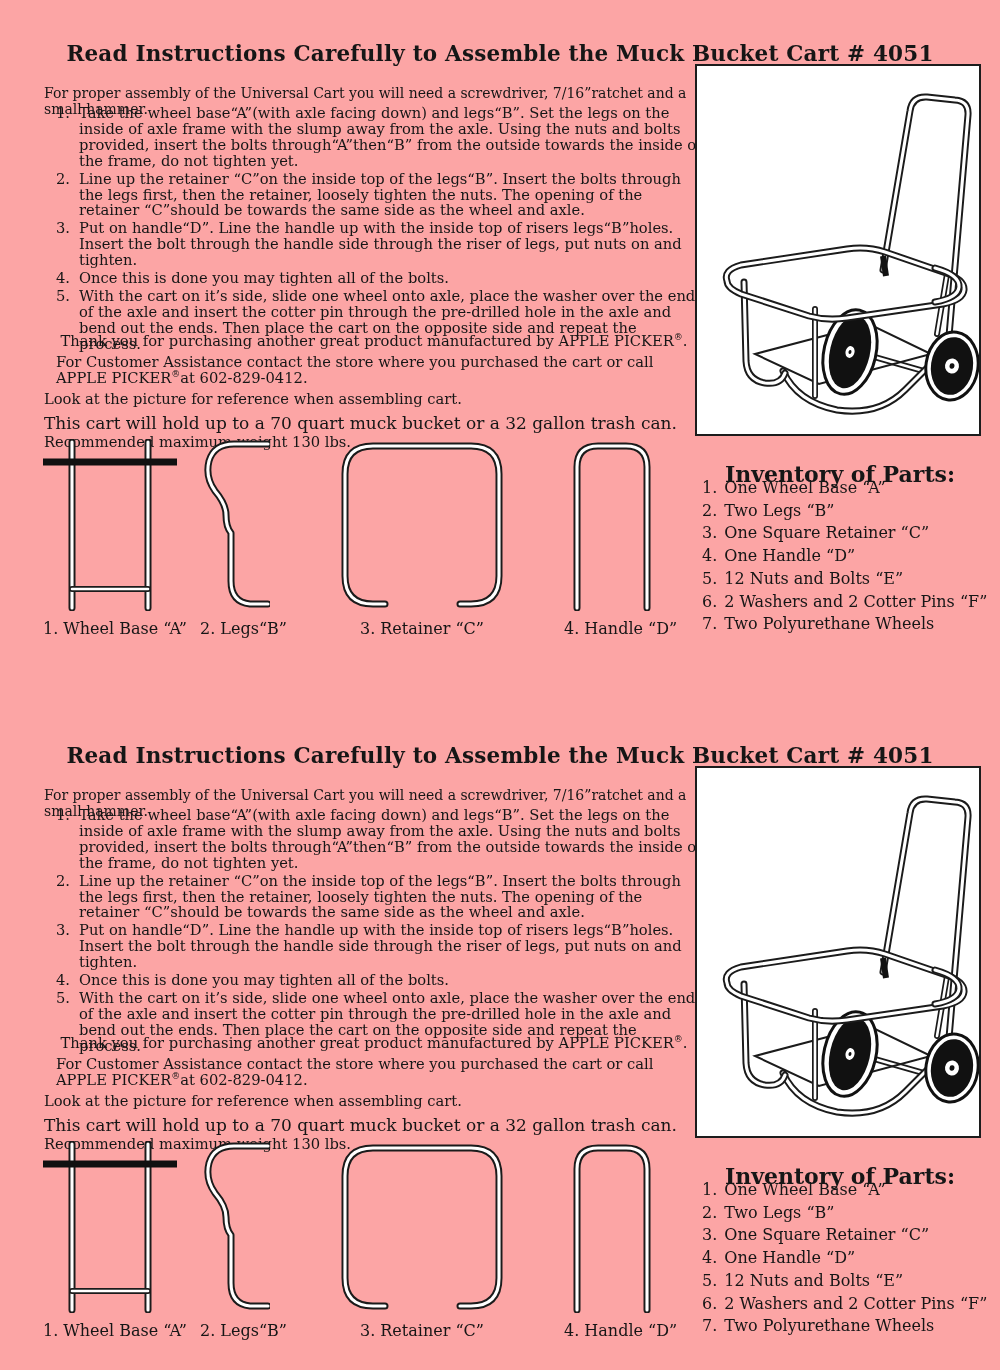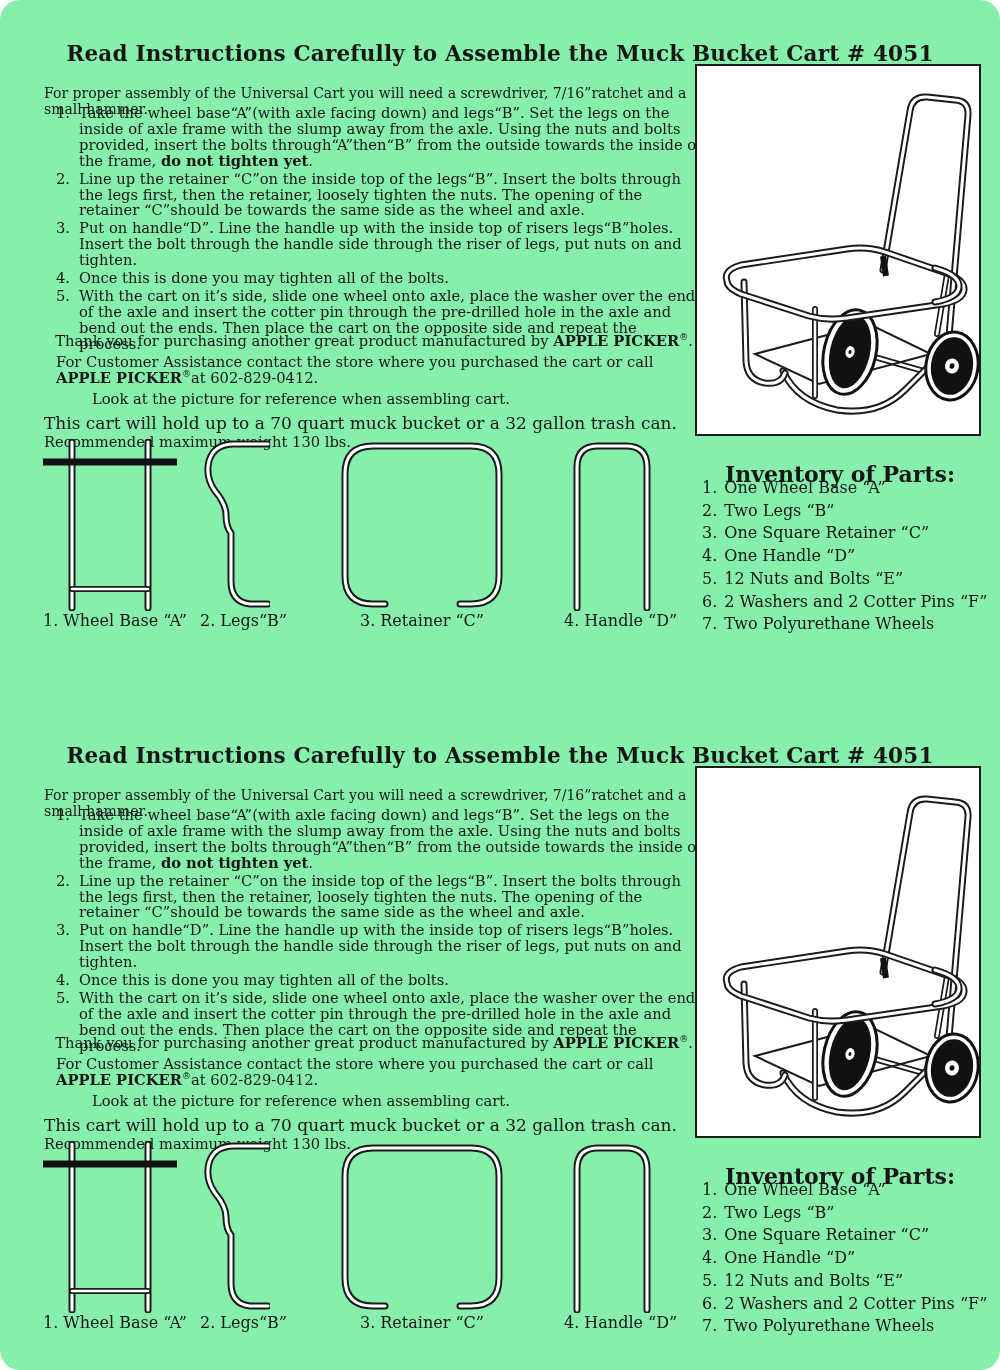--- a/index.html
+++ b/index.html
@@ -1,54 +1,54 @@
 <!DOCTYPE html>
 <html><head>
 <meta charset="utf-8">
 <style>
   html,body{margin:0;padding:0;}
   body{
     width:1000px;height:1370px;background:#fff;
     font-family:"DejaVu Serif","Liberation Serif",serif;
     color:#161616;
   }
-  .page{position:relative;width:1000px;height:1370px;background:#86efac;overflow:hidden;border-radius:20px;}
+  .page{position:relative;width:1000px;height:1370px;background:#fca5a5;overflow:hidden;}
   .sheet{position:absolute;left:0;top:0;width:1000px;height:670px;}
 
   .title{
     position:absolute;top:27px;left:0;width:1000px;text-align:center;
     font-size:21.5px;font-weight:bold;letter-spacing:.2px;white-space:nowrap;
   }
 
   
   .intro{position:absolute;top:71px;left:44px;width:650px;font-size:14px;line-height:16px;}
   .steps{position:absolute;top:105px;left:48px;width:655px;font-size:14.7px;line-height:15.9px;}
   .step{display:flex;margin-bottom:2px;}
   .step .num{flex:none;width:22px;text-align:right;padding-right:9px;}
   .step .body{flex:1;}
-  .b{font-weight:bold;}
+  .b{font-weight:normal;}
   sup.reg{font-size:9px;vertical-align:super;line-height:0;}
   .thanks{position:absolute;top:318px;left:44px;width:660px;font-size:14.7px;line-height:16px;text-align:center;}
   .assist{position:absolute;top:339px;left:56px;width:640px;font-size:14.7px;line-height:16px;}
-  .note-a{position:absolute;top:375px;left:44px;width:660px;font-size:14.7px;margin-left:48px;}
+  .note-a{position:absolute;top:375px;left:44px;width:660px;font-size:14.7px;}
   .note-b{position:absolute;top:396px;left:44px;width:660px;font-size:17px;}
   .note-c{position:absolute;top:418px;left:44px;width:660px;font-size:14.7px;}
 
   
   .cart-box{position:absolute;left:695px;top:64px;width:282px;height:368px;border:2px solid #1c1c1c;background:#fff;}
   .cart-box svg{display:block;width:100%;height:100%;}
   .inv-head{position:absolute;left:688px;top:443px;width:304px;text-align:center;font-size:22px;font-weight:bold;white-space:nowrap;}
   .inventory{position:absolute;left:702px;top:477px;font-size:16px;line-height:22.7px;}
   .inv-item{display:flex;}
   .inv-item .num{flex:none;padding-right:7px;}
 
   
   .fig{position:absolute;top:439px;text-align:center;}
   .fig svg{display:block;margin:0 auto;}
-  .fig .cap{margin-top:0;font-size:16px;white-space:nowrap;}
+  .fig .cap{margin-top:8px;font-size:16px;white-space:nowrap;}
   .fig-a{left:43px;width:134px;}
   .fig-b{left:200px;width:72px;}
   .fig-c{left:336px;width:172px;}
   .fig-d{left:564px;width:96px;}
 
   
   .t-out{fill:none;stroke:#1b1b1b;stroke-width:7;stroke-linecap:round;stroke-linejoin:round;}
   .t-in{fill:none;stroke:#ffffff;stroke-width:3.1;stroke-linecap:round;stroke-linejoin:round;}
   .c-out{fill:none;stroke:#1b1b1b;stroke-width:6;stroke-linecap:round;stroke-linejoin:round;}
   .c-in{fill:none;stroke:#ffffff;stroke-width:2.6;stroke-linecap:round;stroke-linejoin:round;}

